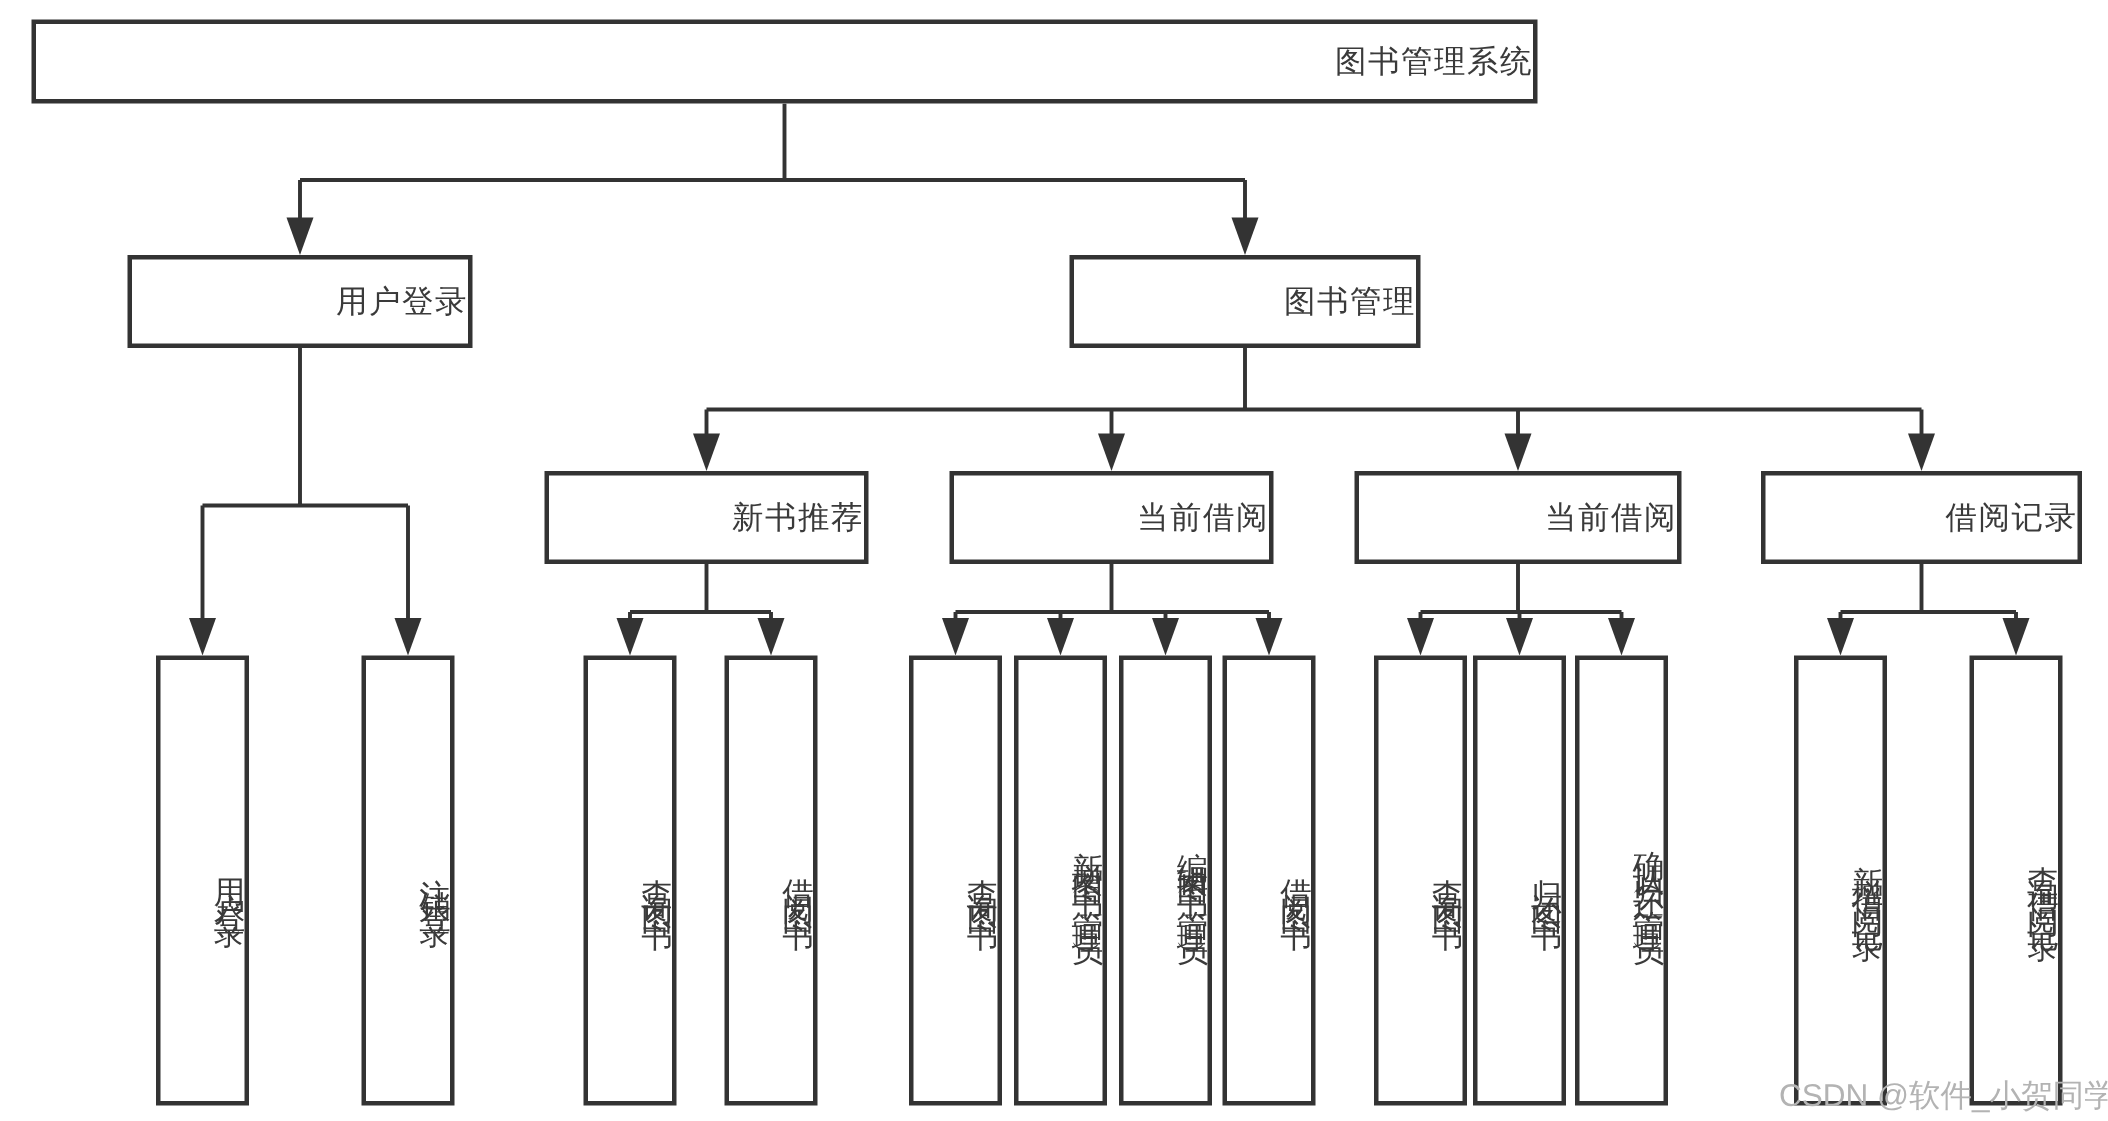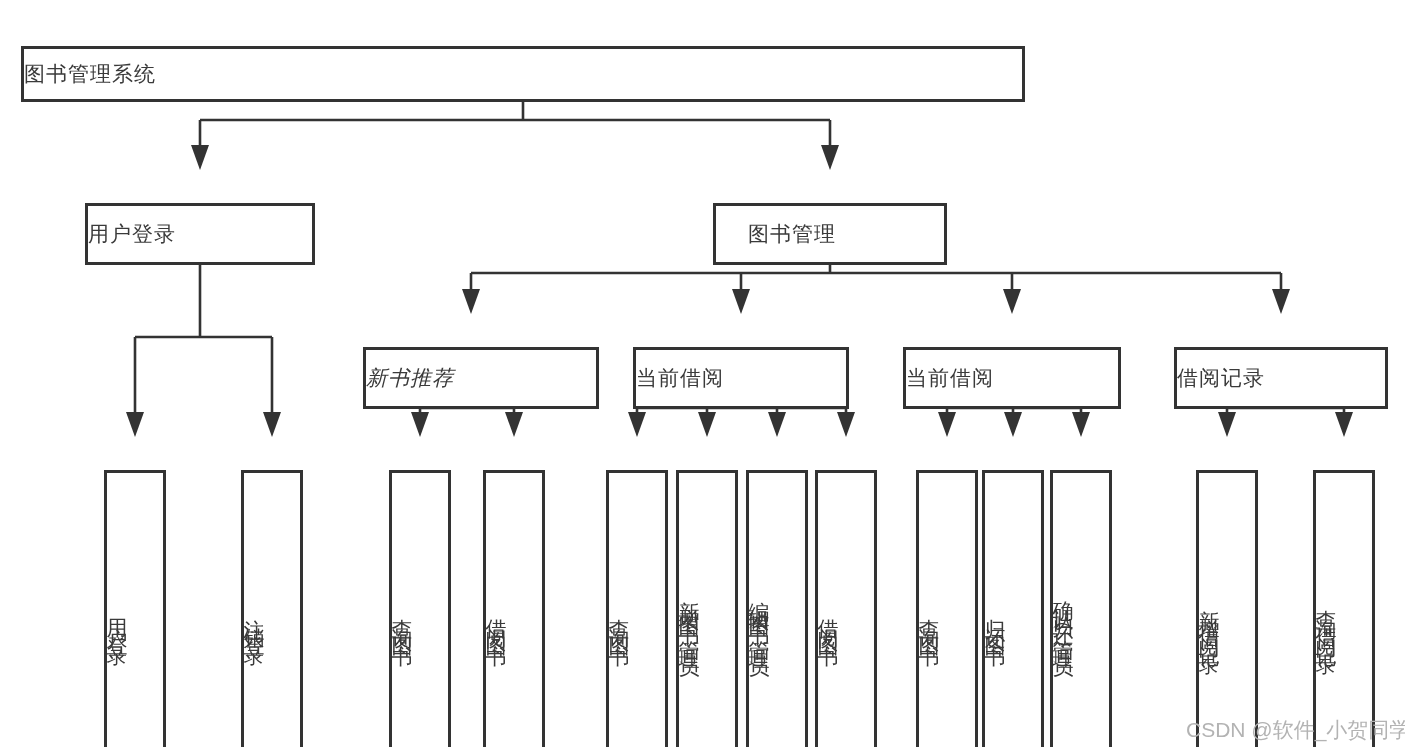--- a/index.html
+++ b/index.html
@@ -17,24 +17,23 @@
     overflow:hidden;
   }
   svg.connectors{
     position:absolute;left:0;top:0;width:1405px;height:747px;
     color:var(--line);
   }
   .node{
     position:absolute;
     background:var(--background);
     border:3px solid var(--line);
-    display:flex;align-items:center;justify-content:flex-start;
+    display:flex;align-items:center;justify-content:flex-end;
     color:var(--text);
     z-index:2;
-    margin-top:33px;
   }
   .hnode{font-size:21px;letter-spacing:1px;}
   .vnode{width:62px;height:300px;top:437px;}
   .vtext{
     writing-mode:vertical-rl;
     text-orientation:mixed;
     font-size:21px;
     line-height:1;
     letter-spacing:9px;
     color:var(--text);
@@ -109,21 +108,21 @@
     <span>图书管理系统</span>
   </div>
 
   <div class="node hnode" style="left:85px;top:170px;width:230px;height:62px;">
     <span>用户登录</span>
   </div>
   <div class="node hnode" style="left:713px;top:170px;width:234px;height:62px;padding-left:32px;">
     <span>图书管理</span>
   </div>
 
-  <div class="node hnode" style="left:363px;top:314px;width:236px;height:62px;font-style:italic;">
+  <div class="node hnode" style="left:363px;top:314px;width:216px;height:62px;">
     <span>新书推荐</span>
   </div>
   <div class="node hnode" style="left:633px;top:314px;width:216px;height:62px;">
     <span>当前借阅</span>
   </div>
   <div class="node hnode" style="left:1174px;top:314px;width:214px;height:62px;">
     <span>借阅记录</span>
   </div>
   <div class="node hnode" style="left:903px;top:314px;width:218px;height:62px;">
     <span>当前借阅</span>

